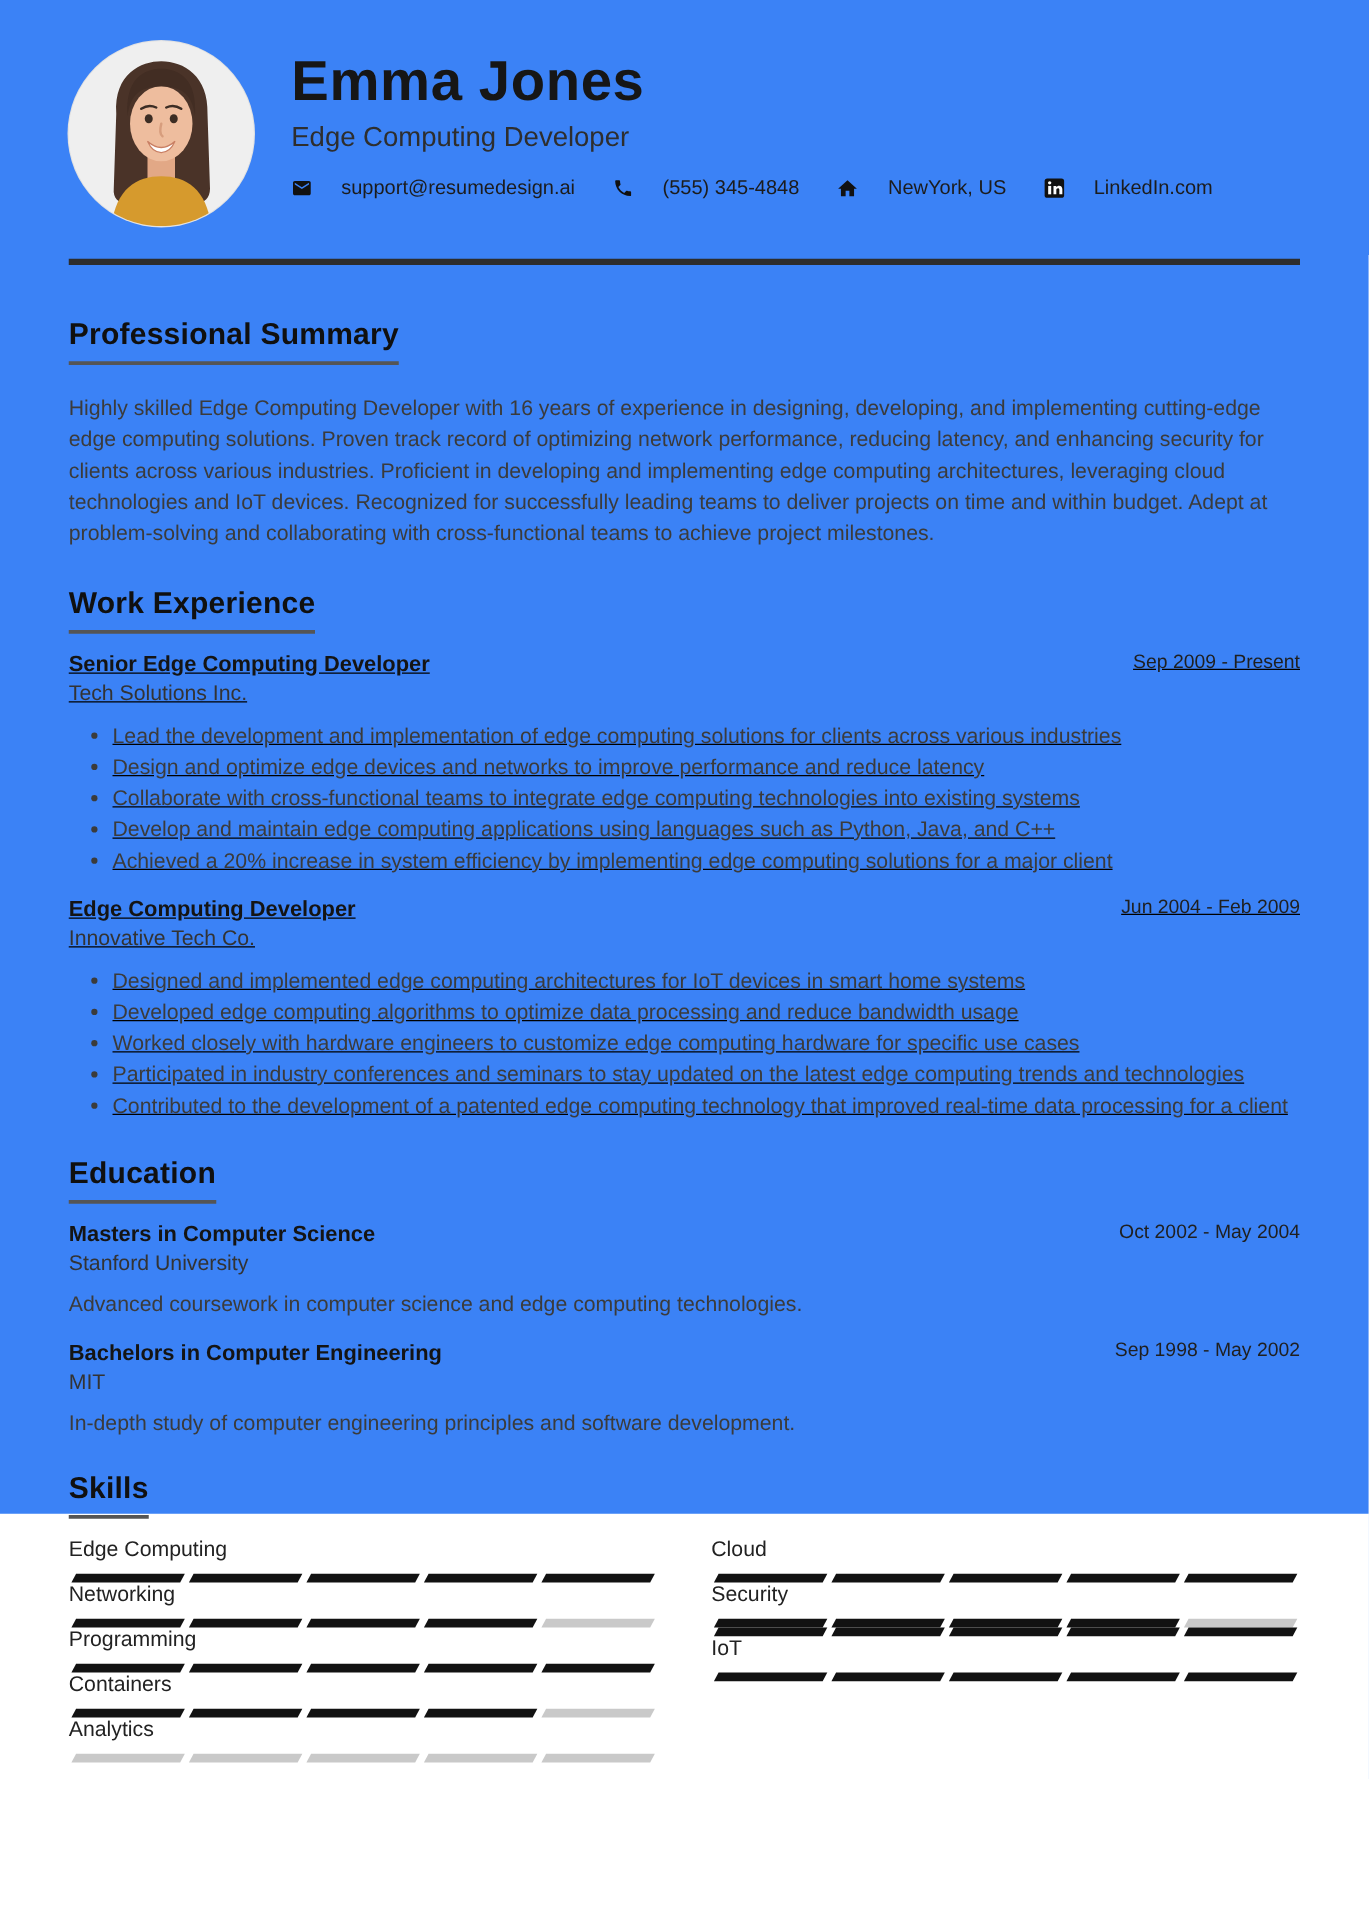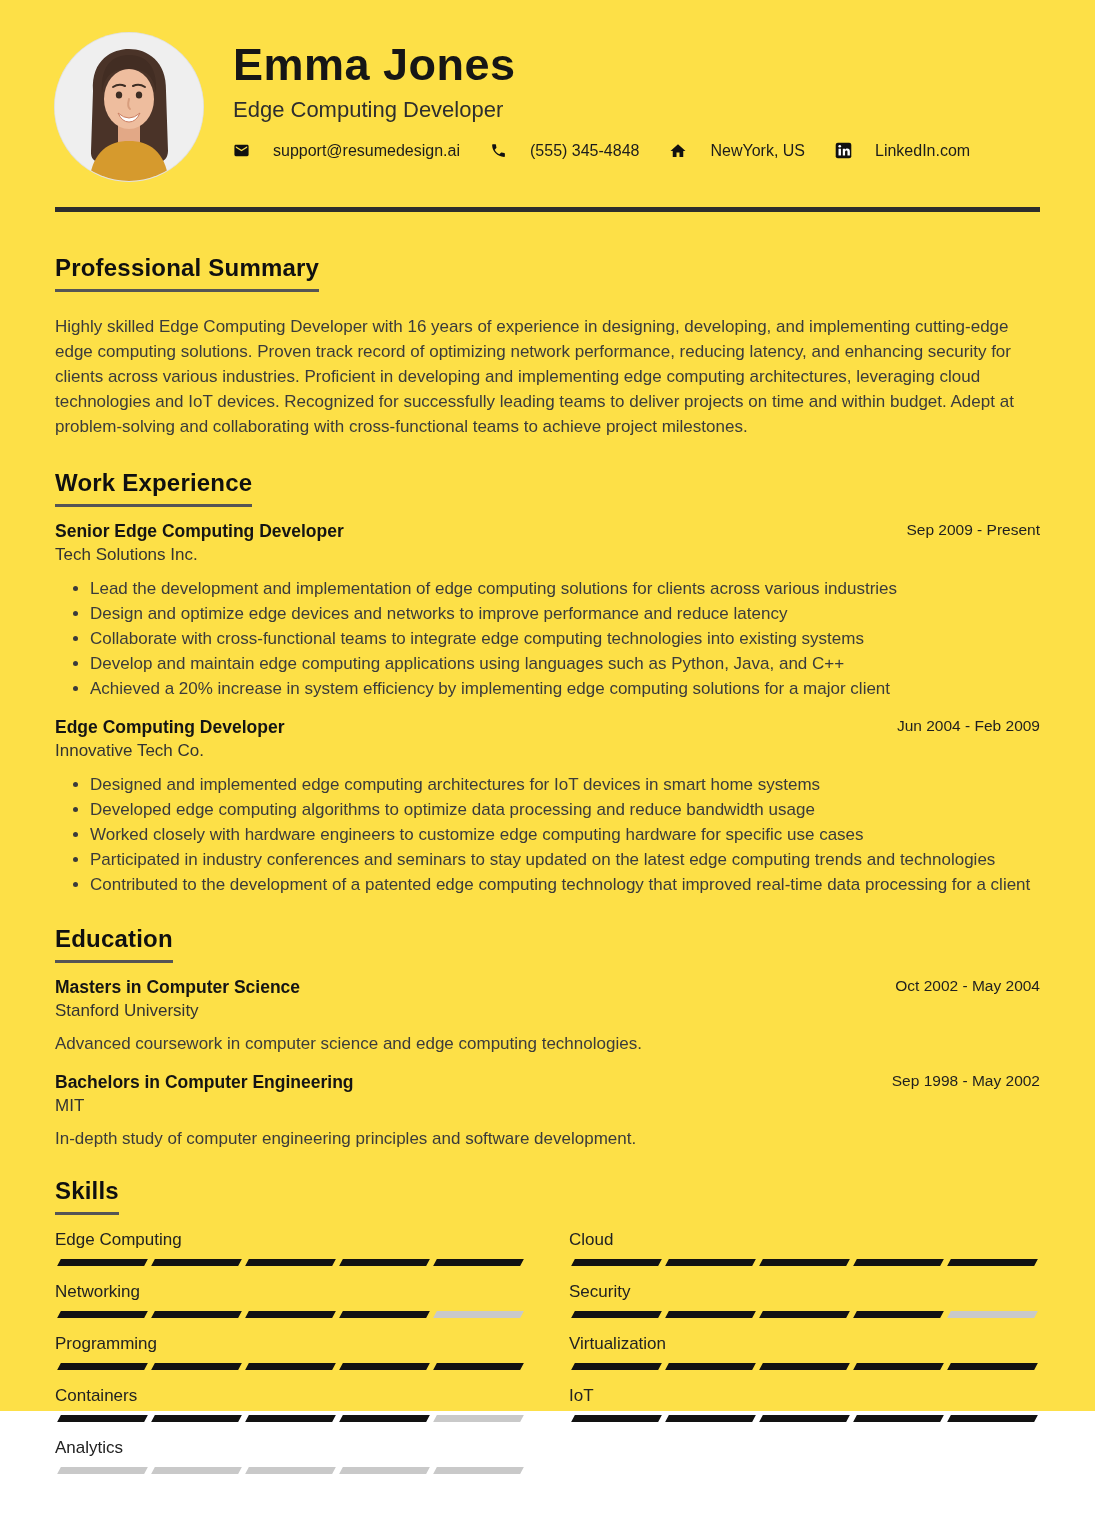--- a/index.html
+++ b/index.html
@@ -5,21 +5,21 @@
   html, body {
     margin: 0;
     padding: 0;
     width: 1095px;
     height: 1536px;
     overflow: hidden;
     background: #ffffff;
     font-family: "Liberation Sans", "DejaVu Sans", sans-serif;
     -webkit-font-smoothing: antialiased;
   }
-  .page { width: 1095px; height: 1411px; background: #fde047; }
+  .page { width: 1095px; height: 1211px; background: #3b82f6; }
 
   
   .header {
     display: flex;
     align-items: flex-start;
     gap: 30px;
     padding: 33px 55px 0 55px;
   }
   .avatar {
     width: 148px; height: 148px;
@@ -74,21 +74,21 @@
     margin: 0;
   }
   .section-summary { margin-top: 42px; }
   .summary-text {
     margin: 22px 0 0 0;
     font-size: 17px;
     line-height: 25px;
     color: #3b3b3b;
   }
 
-  .section-experience { margin-top: 30px; }
+  .section-experience { margin-top: 30px; text-decoration: underline; }
   .job { margin-top: 14px; }
   .job + .job { margin-top: 16px; }
   .entry-header {
     display: flex;
     justify-content: space-between;
     align-items: flex-start;
   }
   .entry-title {
     font-size: 17.5px;
     font-weight: bold;
@@ -125,21 +125,21 @@
   }
 
   
   .section-skills { margin-top: 26px; }
   .skills-grid {
     margin-top: 15px;
     display: grid;
     grid-template-columns: 1fr 1fr;
     column-gap: 43px;
   }
-  .skill { margin-bottom: 16px; }
+  .skill { }
   .skill-label {
     font-size: 17px;
     color: #222222;
     line-height: 20px;
     margin-bottom: 9px;
   }
   .skill-bar {
     display: flex;
     gap: 7px;
     height: 7px;
@@ -363,21 +363,20 @@
             <div class="skill-label">Security</div>
             <div class="skill-bar">
                 <div class="seg filled"></div>
                 <div class="seg filled"></div>
                 <div class="seg filled"></div>
                 <div class="seg filled"></div>
                 <div class="seg"></div>
               </div>
           </div>
           <div class="skill">
-            <div class="skill-label">Virtualization</div>
             <div class="skill-bar">
                 <div class="seg filled"></div>
                 <div class="seg filled"></div>
                 <div class="seg filled"></div>
                 <div class="seg filled"></div>
                 <div class="seg filled"></div>
               </div>
           </div>
           <div class="skill">
             <div class="skill-label">IoT</div>

